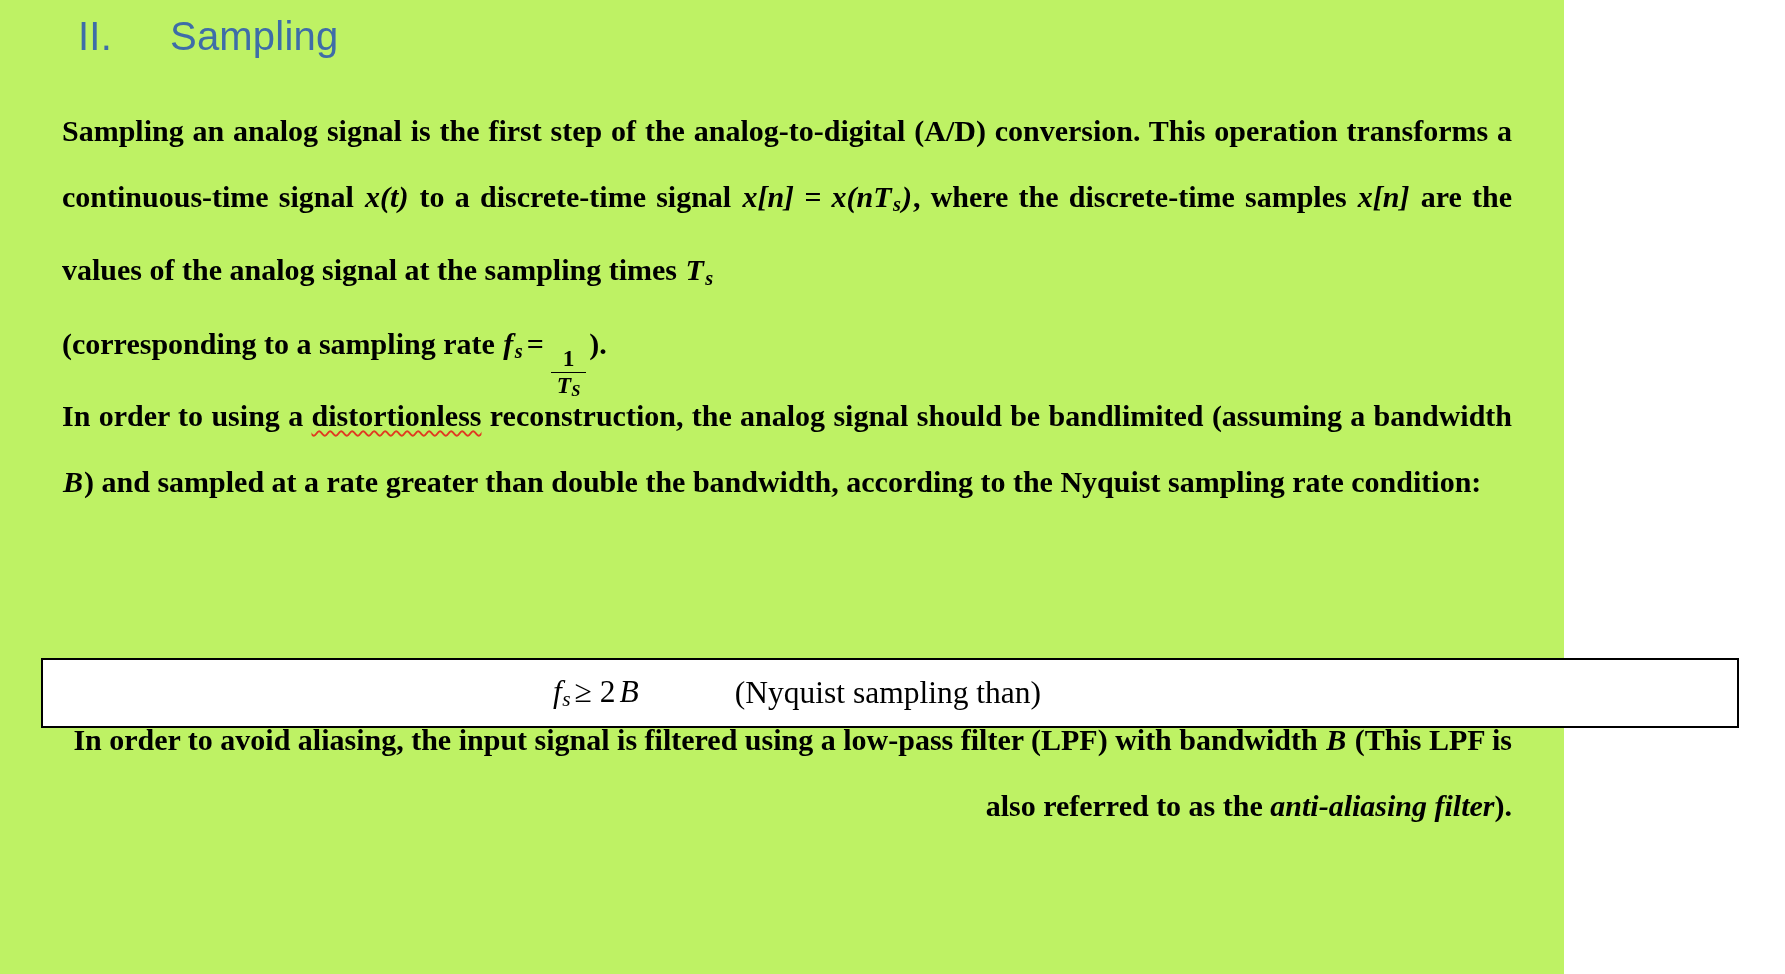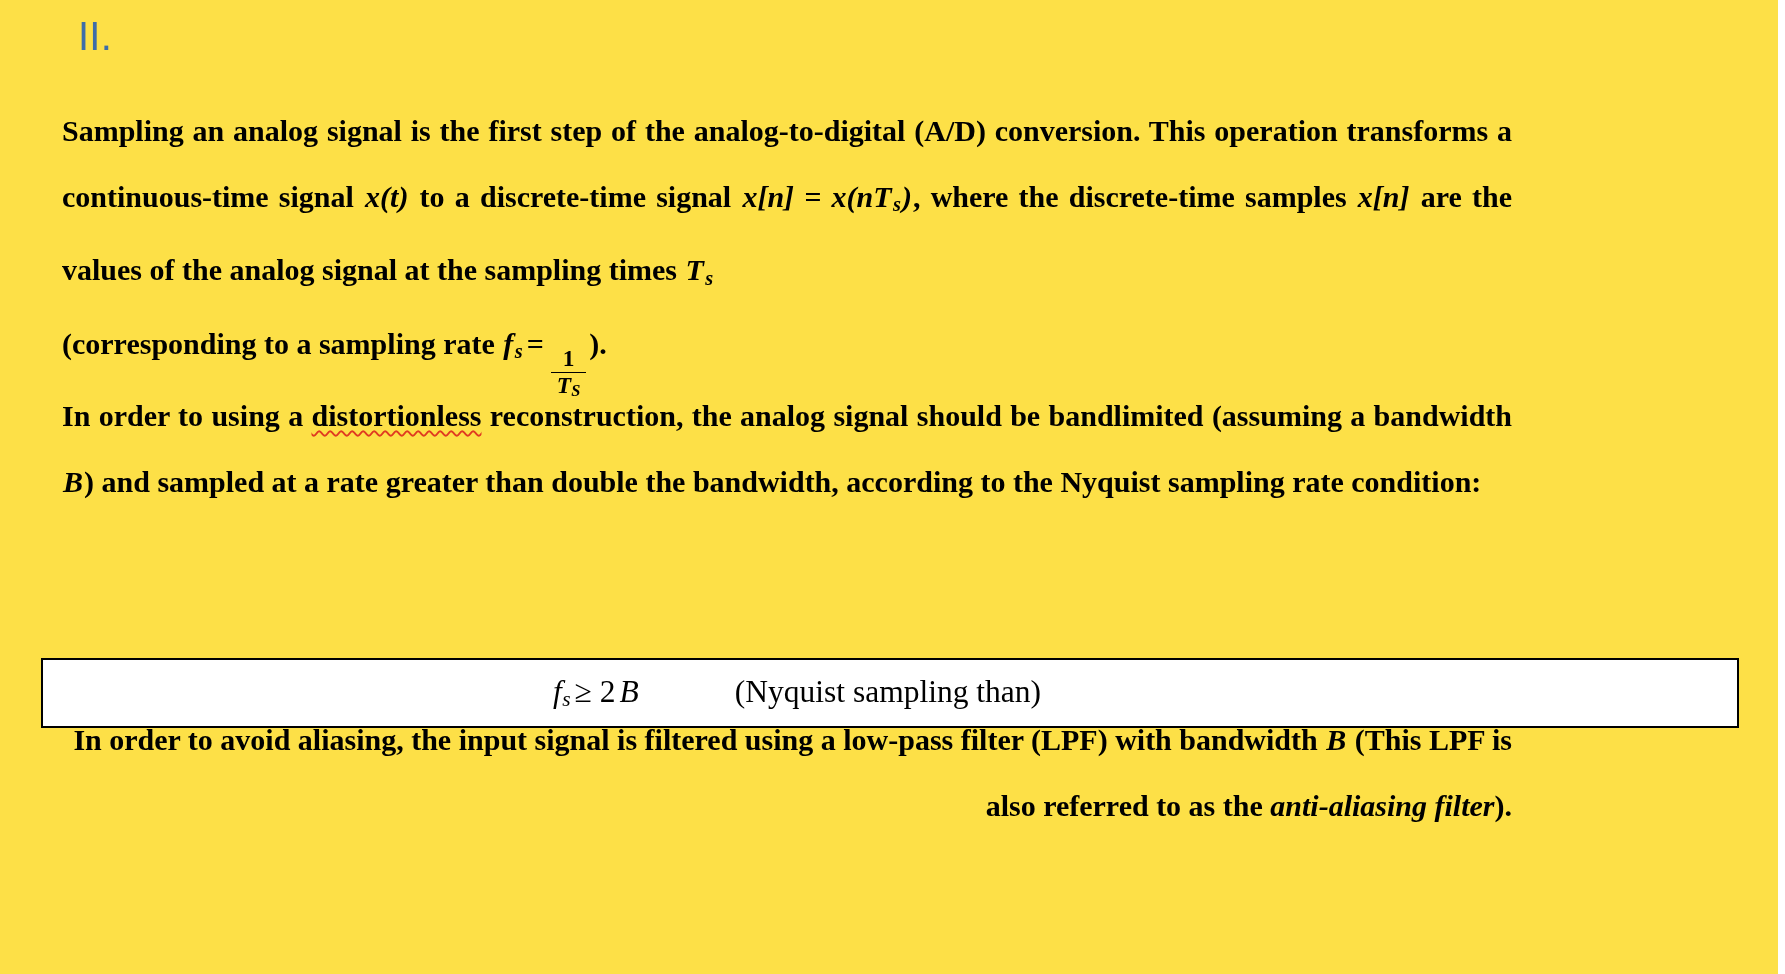--- a/index.html
+++ b/index.html
@@ -10,23 +10,23 @@
   body {
     width: 1785px;
     height: 974px;
     font-family: "Liberation Serif", "DejaVu Serif", serif;
     color: #000000;
     overflow: hidden;
   }
 
   .page {
     position: relative;
-    width: 1778px;
+    width: 1564px;
     height: 974px;
-    background: #fde047;
+    background: #bef264;
     box-sizing: border-box;
     padding: 0;
   }
 
   
   .heading {
     position: absolute;
     left: 78px;
     top: 14px;
     display: flex;
@@ -129,21 +129,21 @@
     width: 1698px;
     height: 70px;
     border: 2.2px solid #000000;
     box-sizing: border-box;
     background: #ffffff;
     display: flex;
     align-items: center;
   }
   .eq-inner {
     display: flex;
-    align-items: flex-start;
+    align-items: center;
     margin-left: 510px;
     font-size: 31.5px;
     white-space: nowrap;
   }
   .eq-math {
     font-style: italic;
   }
   .eq-gap {
     display: inline-block;
     width: 96px;
@@ -159,20 +159,21 @@
   
   .nb { white-space: nowrap; }
 </style>
 </head>
 <body>
 
 <div class="page">
 
   <div class="heading">
     <span class="h-num">II.</span>
+    <span class="h-text">Sampling</span>
   </div>
 
   <div class="body-block" id="para1">
     <span>Sampling an analog signal is the first step of the analog-to-digital (A/D) conversion. This operation transforms a continuous-time signal </span><span class="mv nb">x(t)</span><span> to a discrete-time signal </span><span class="nb"><span class="mv">x[n] = x(nT</span><sub class="msub">s</sub><span class="mv">)</span></span><span>, where the discrete-time samples </span><span class="mv nb">x[n]</span><span> are the values of the analog signal at the sampling times </span><span class="nb"><span class="mv">T</span><sub class="msub">s</sub></span>
 
     <span class="jline-last"><span>(corresponding to a sampling rate </span><span class="nb"><span class="mv">f</span><sub class="msub">s</sub><span class="op">=</span><span class="frac">
             <span class="num">1</span>
             <span class="den"><span>T</span><sub>S</sub></span>
           </span></span><span>).</span></span>
   </div>

